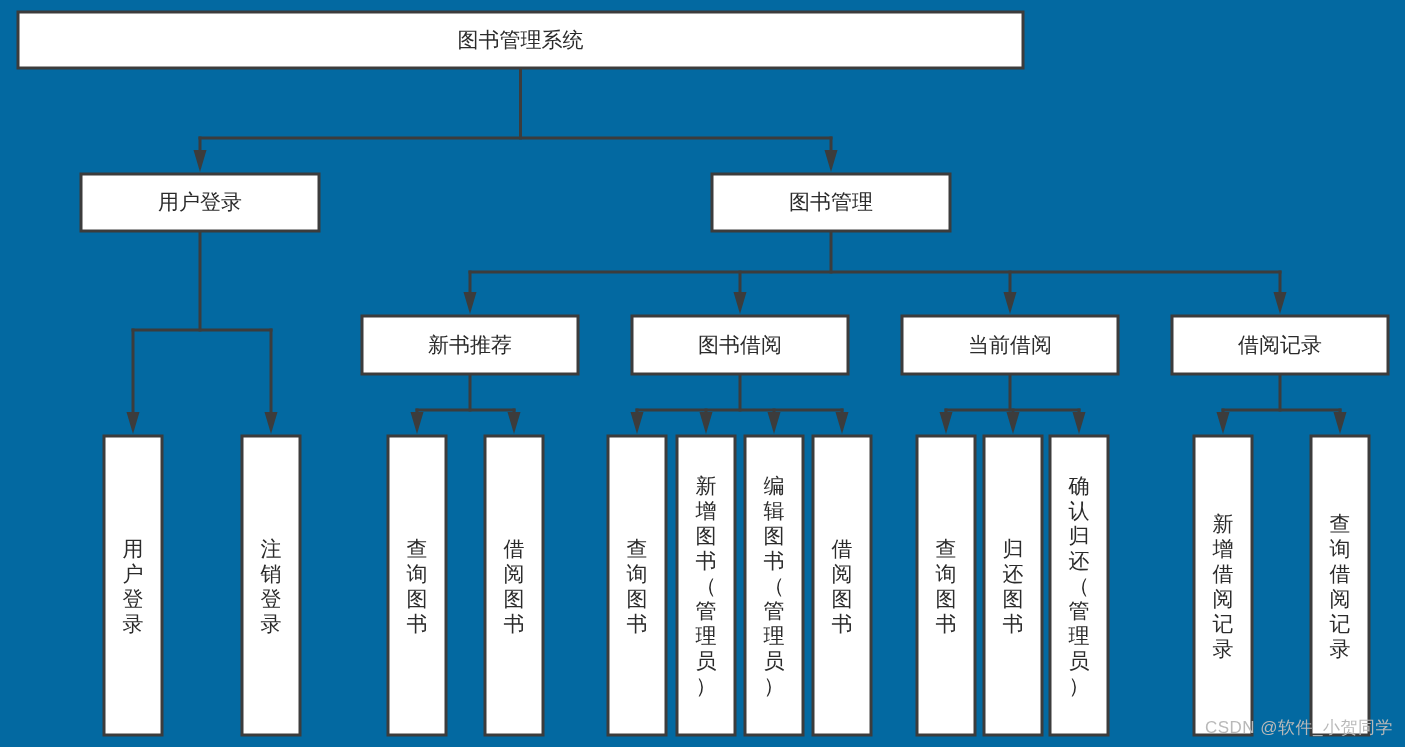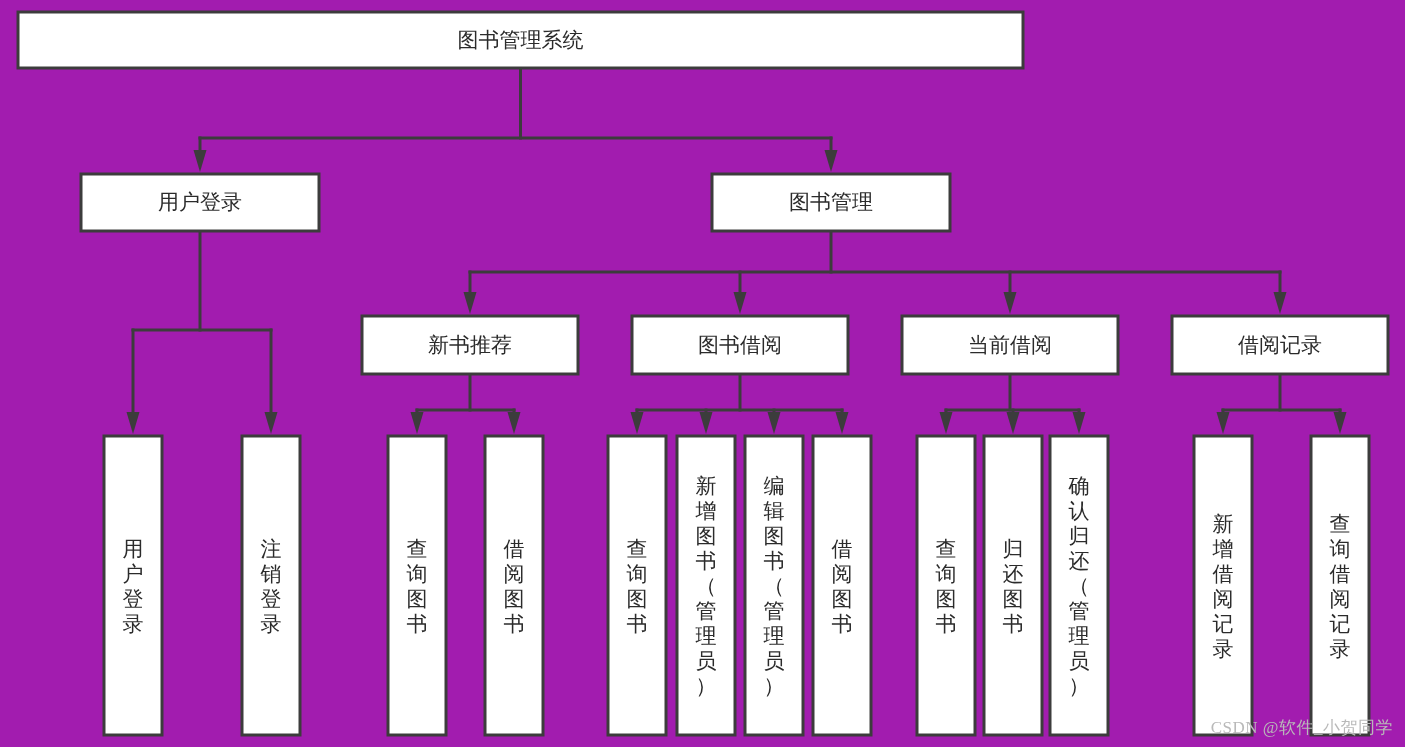--- a/index.html
+++ b/index.html
@@ -7,21 +7,21 @@
     padding: 0;
     background: #ffffff;
   }
   body {
     font-family: "Liberation Sans", "DejaVu Sans", sans-serif;
   }
   #diagram-root {
     position: relative;
     width: 1405px;
     height: 747px;
-    background: #a21caf;
+    background: #0369a1;
     overflow: hidden;
   }
   svg.flow {
     position: absolute;
     left: 0;
     top: 0;
     width: 1405px;
     height: 747px;
   }
   .node-rect {
@@ -49,21 +49,21 @@
   .node-label-vertical {
     font-family: "Liberation Sans", "DejaVu Sans", sans-serif;
     font-size: 21px;
     fill: #2b2b2b;
     text-anchor: middle;
   }
   .watermark {
     position: absolute;
     right: 12px;
     bottom: 8px;
-    font-family: Liberation Serif, serif;
+    font-family: Liberation Sans, sans-serif;
     font-size: 17px;
     color: #b9b9b9;
     white-space: nowrap;
     letter-spacing: 0.5px;
     user-select: none;
   }
 </style>
 </head>
 <body>
 

